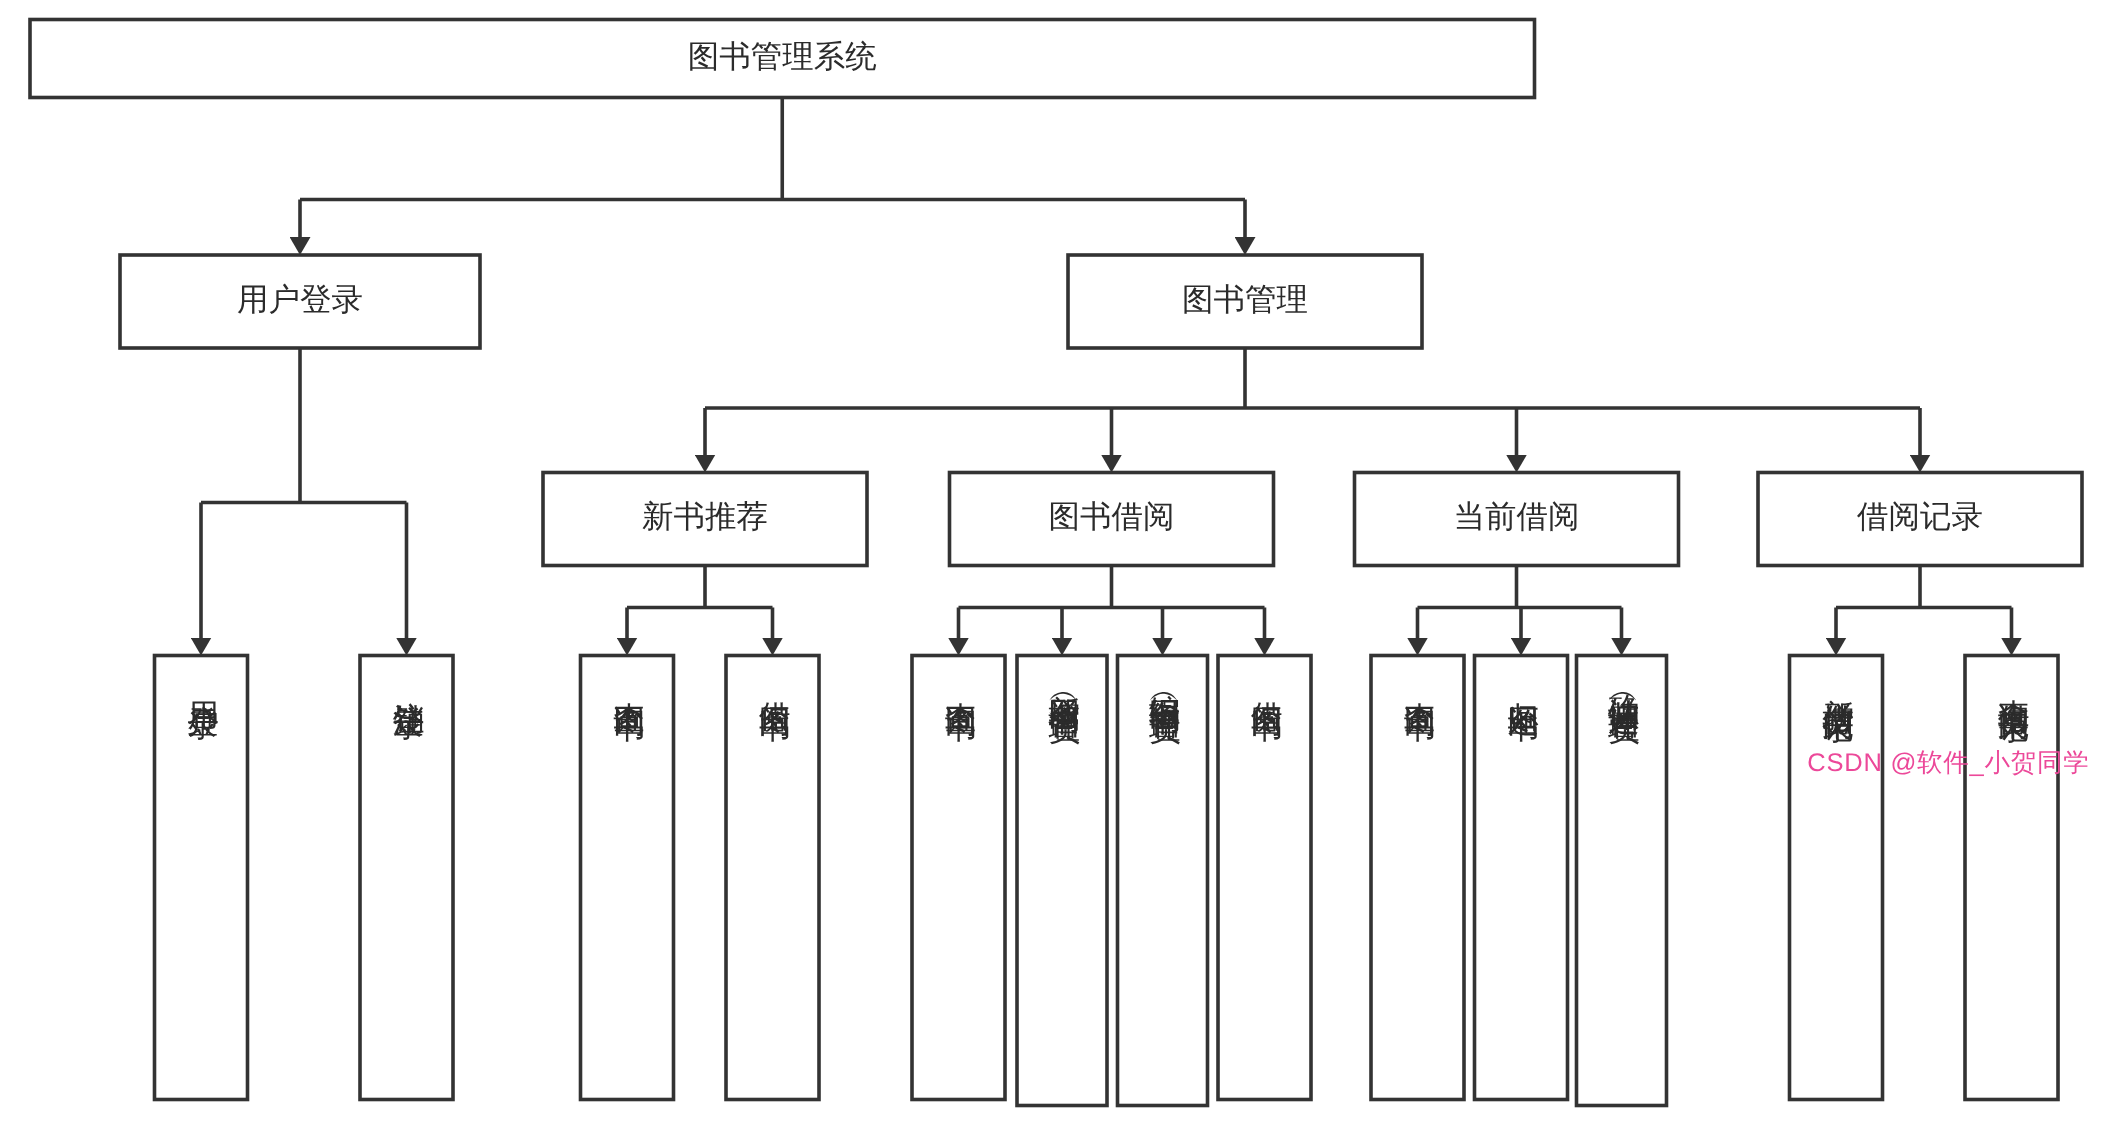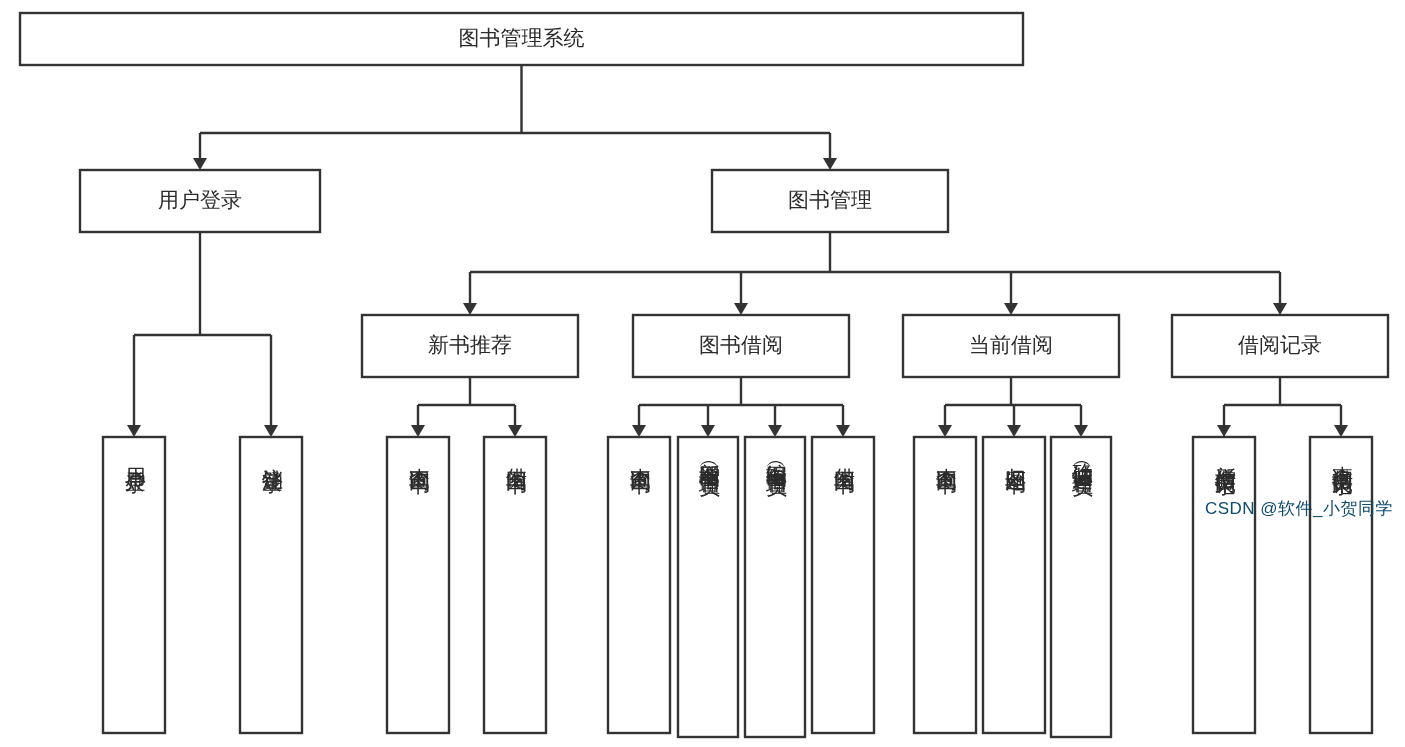--- a/index.html
+++ b/index.html
@@ -49,21 +49,21 @@
     fill: none;
     stroke-linecap: butt;
   }
   .arrow-head { fill: #333333; }
   .watermark {
     position: absolute;
     right: 12px;
     bottom: 6px;
     font-family: "Liberation Sans", "DejaVu Sans", sans-serif;
     font-size: 17px;
-    color: #0c4a6e;
+    color: #ec4899;
     white-space: nowrap;
     letter-spacing: 0.5px;
   }
 </style>
 </head>
 <body>
 
 <div id="diagram-root">
   <svg class="diagram-canvas" viewBox="0 0 1405 747">
     <defs>

